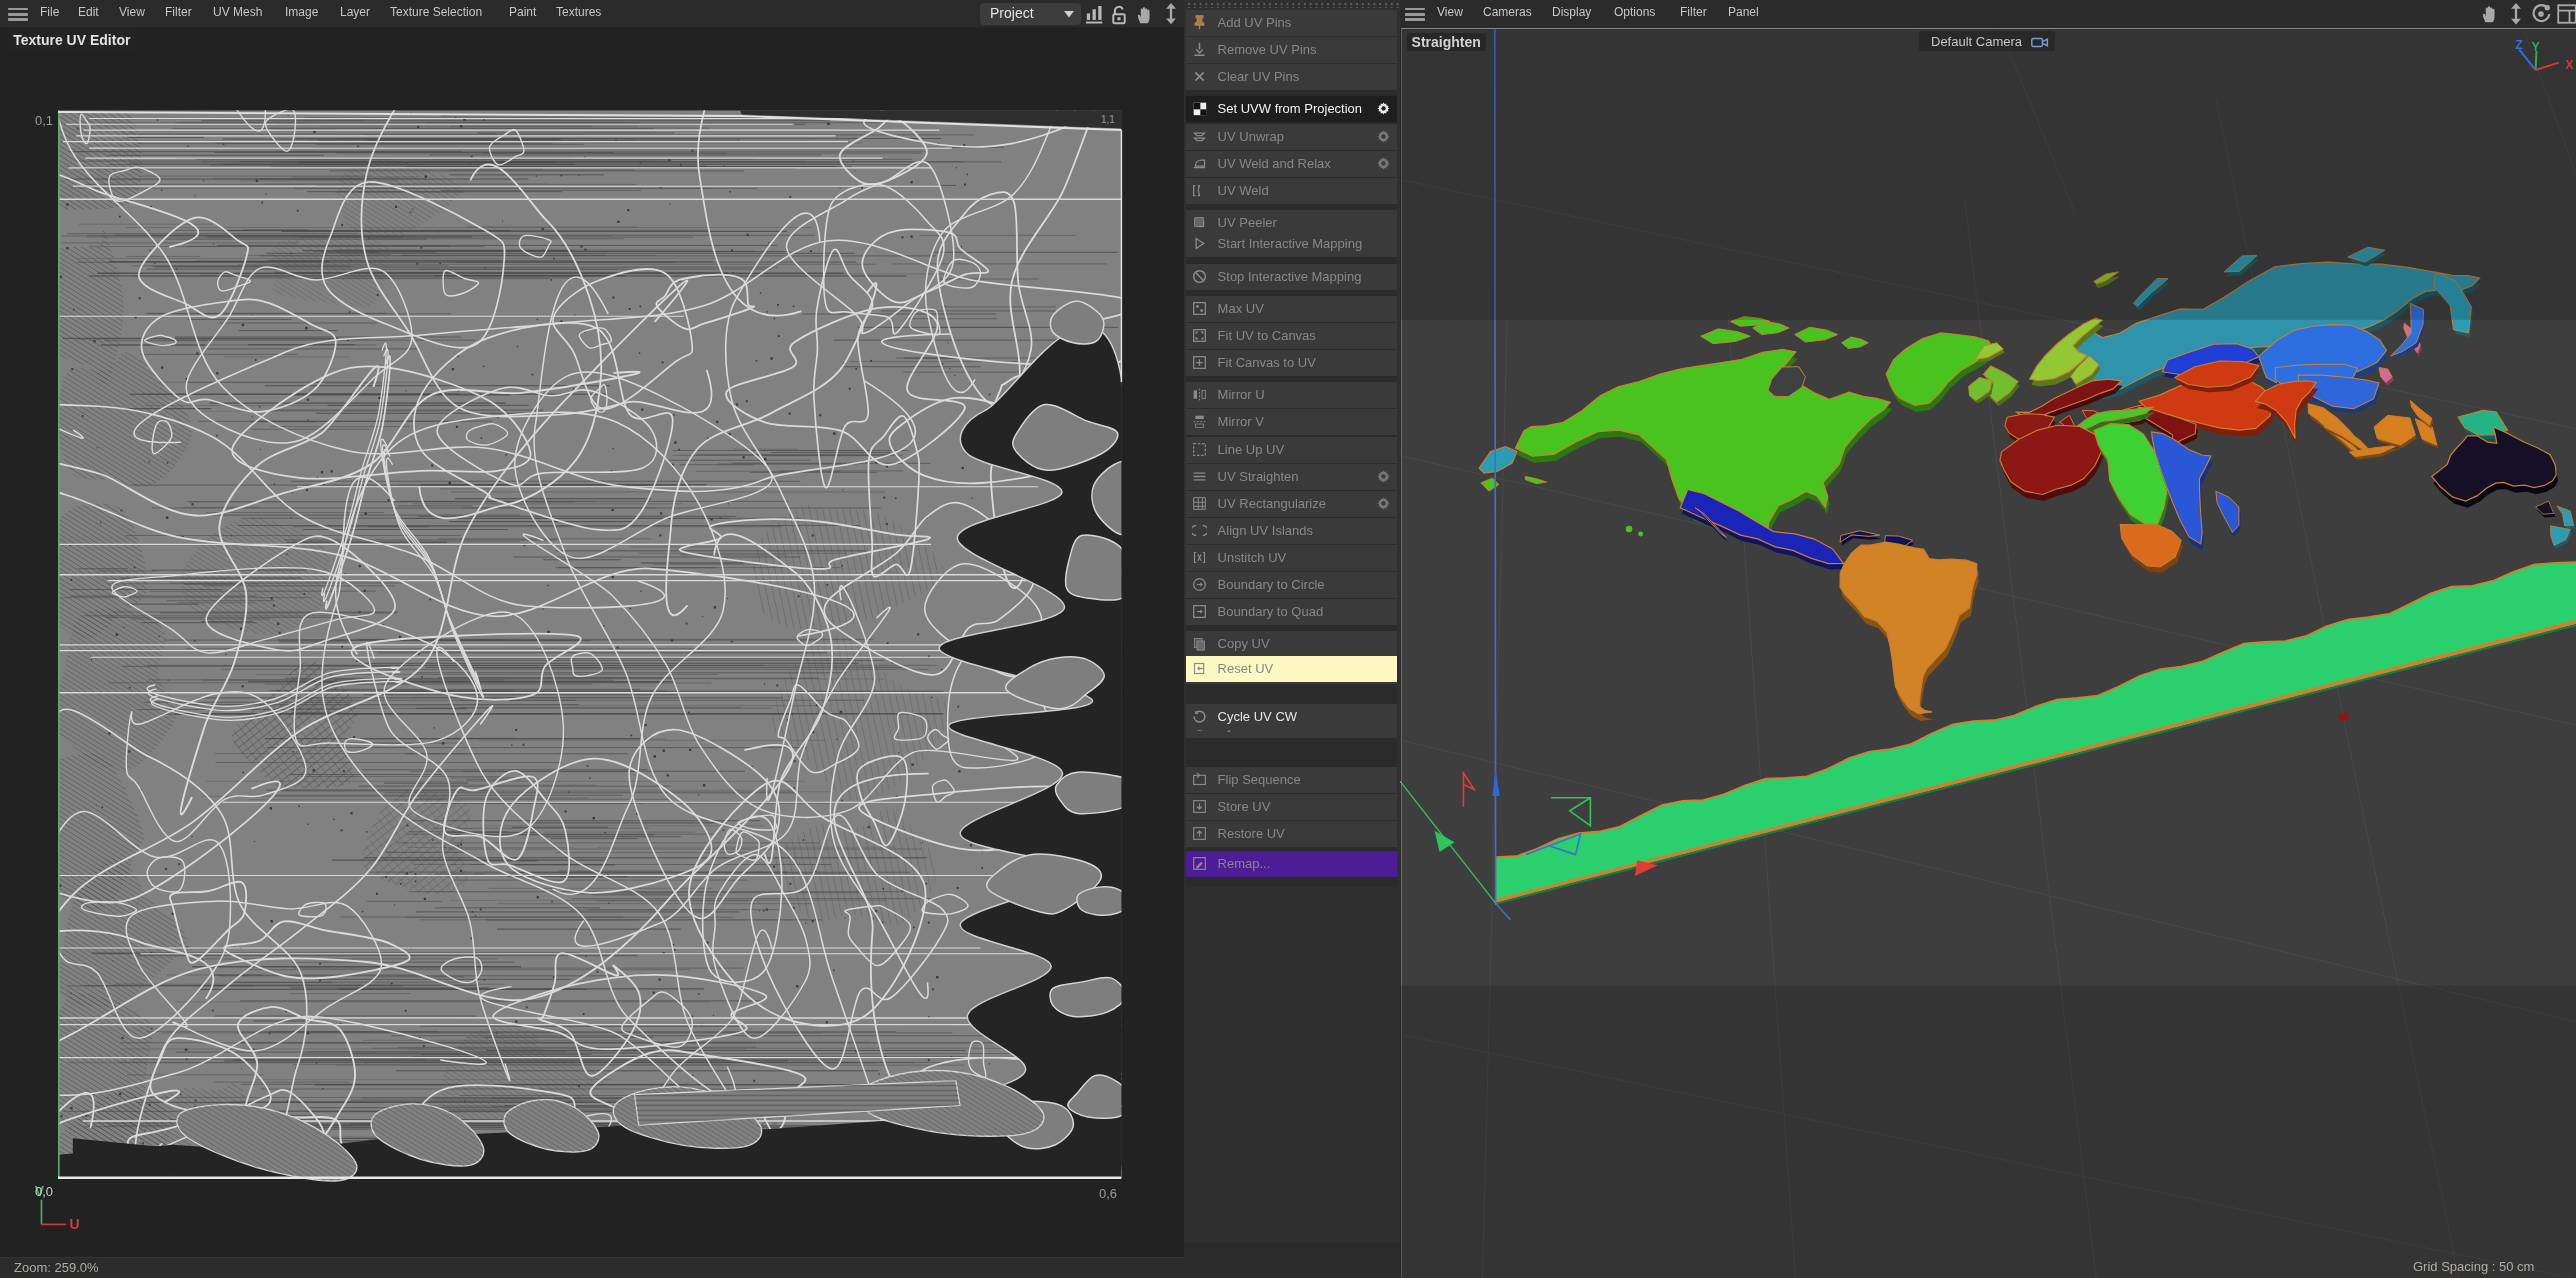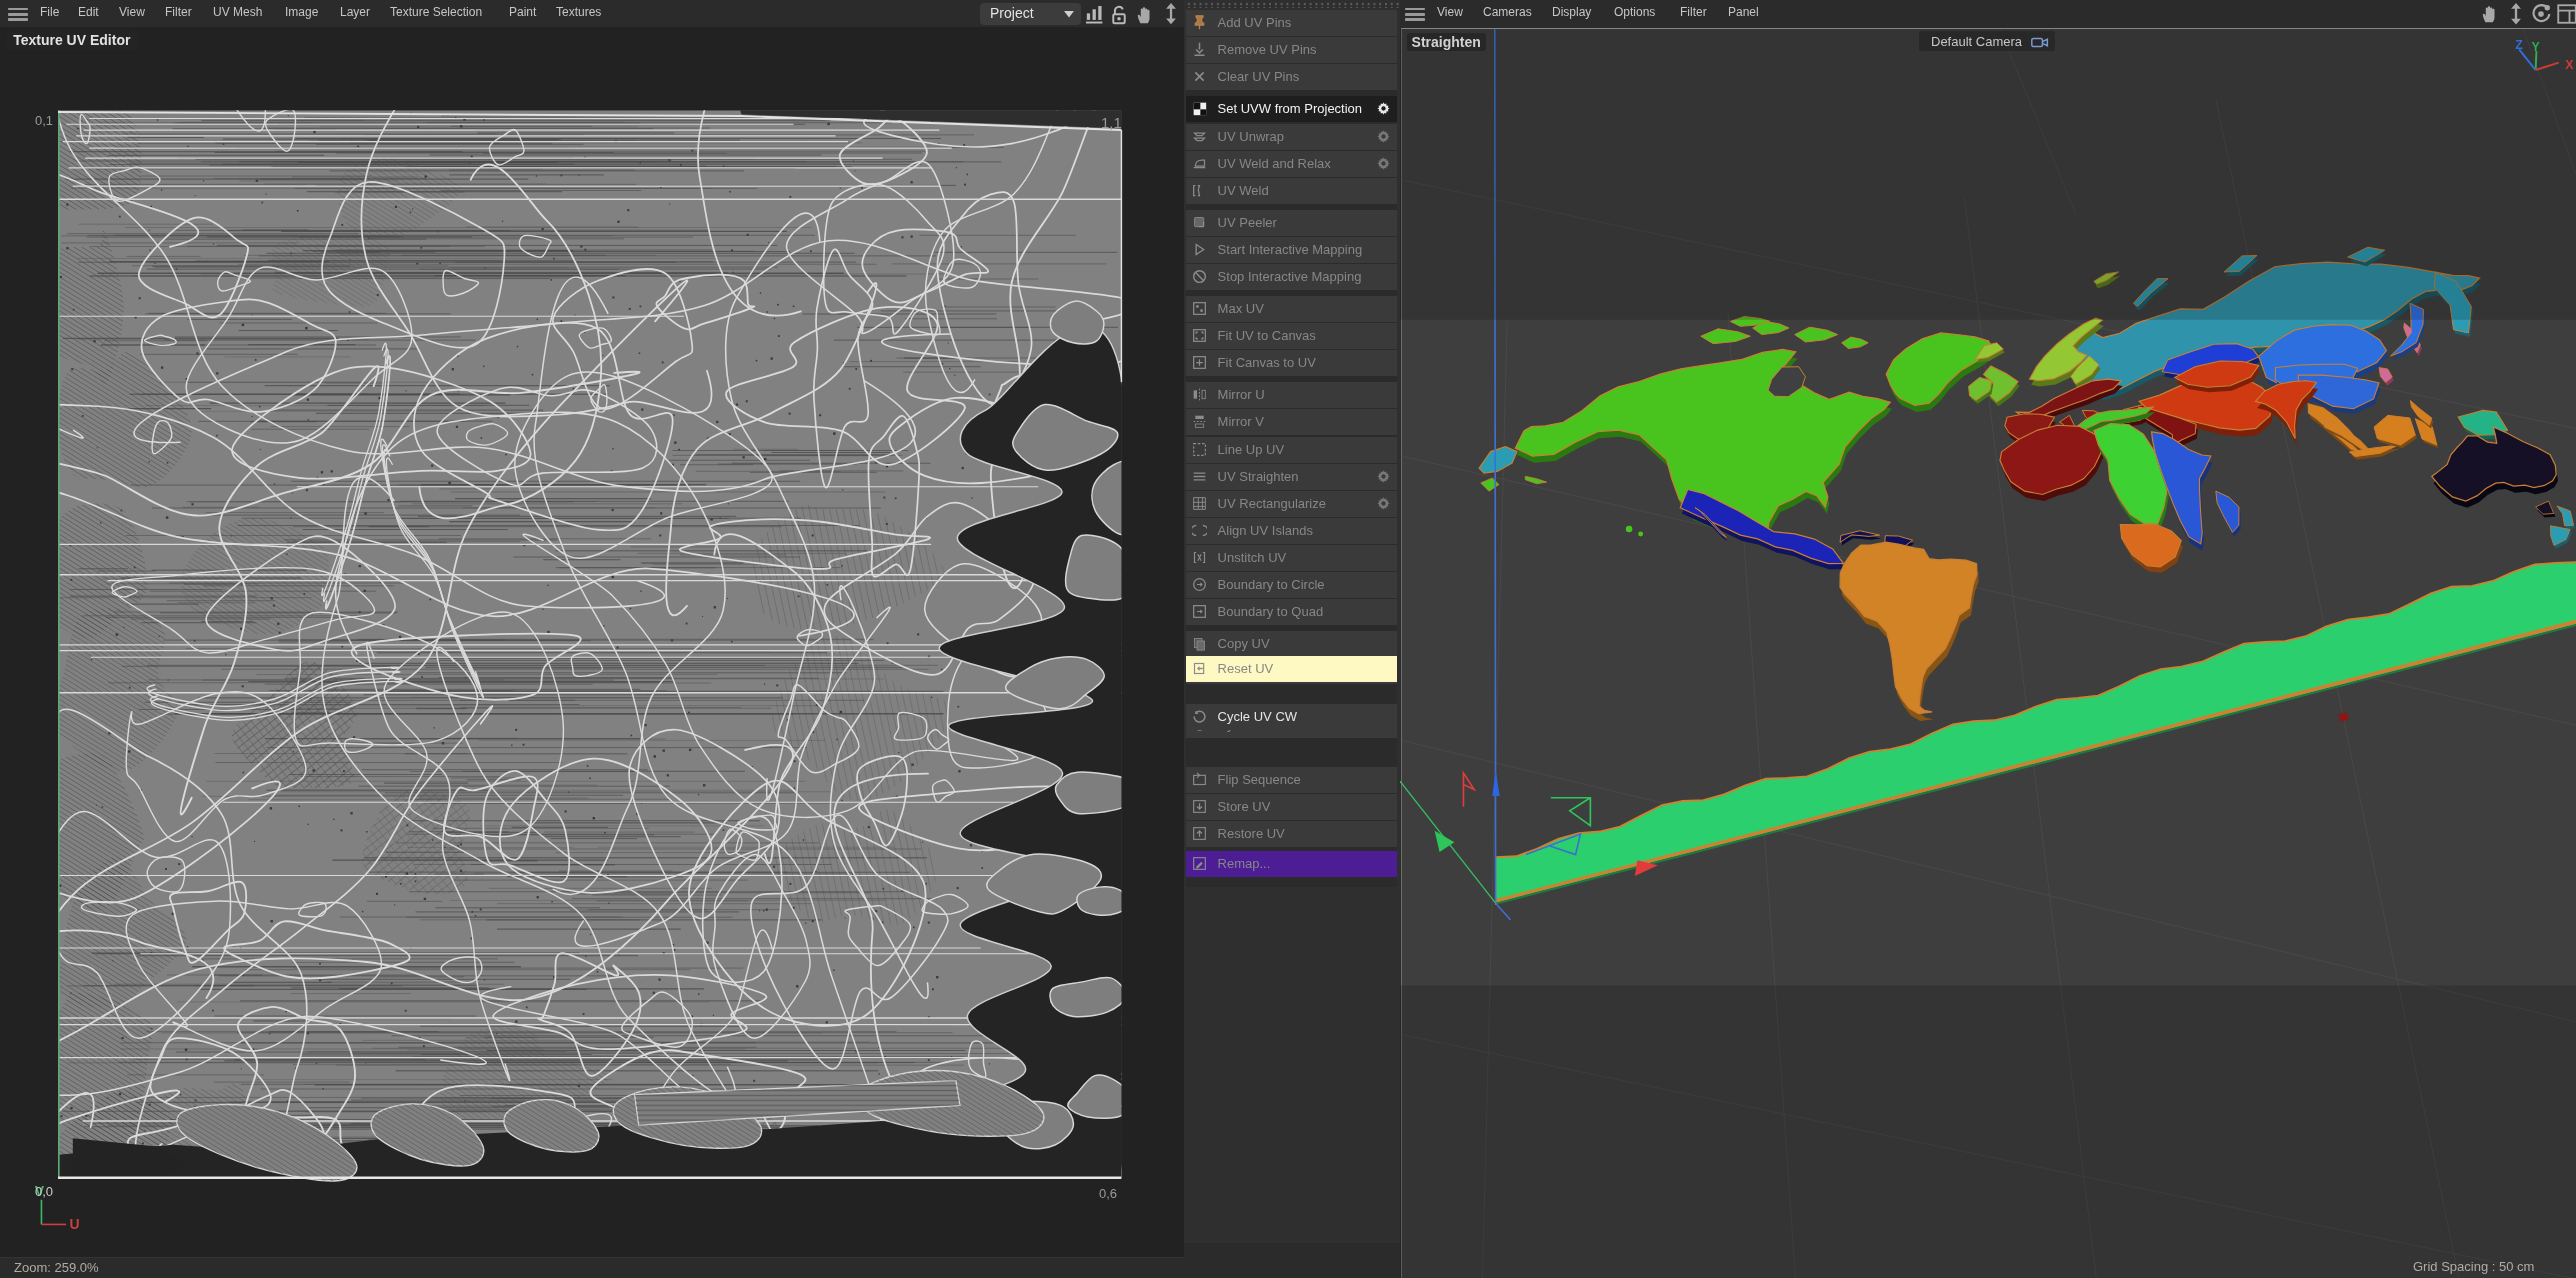--- a/index.html
+++ b/index.html
@@ -52,21 +52,21 @@
       <path d="M4 22c-1-3-3-6-3-9 0-1.6 2-1.8 2.6-.4l1 2V5.5c0-1.8 2.6-1.8 2.6 0V4c0-1.8 2.7-1.8 2.7 0v1.5c0-1.8 2.7-1.8 2.7 0V7c0-1.8 2.7-1.8 2.7 0v9c0 3-1.4 4.5-2 6z" fill="#a8a8a8"></path>
     </svg>
   <svg class="abs" width="18" height="21.4" viewBox="0 0 22 26" style="left:1162px;top:3.3px">
       <path d="M11 0l6 7H5z M11 26l6-7H5z" fill="#a8a8a8"></path>
       <rect x="9.6" y="6" width="2.8" height="14" fill="#a8a8a8"></rect>
     </svg>
 
   <div class="abs" style="left:6.6px;top:30.5px;background:#242424;border-radius:2.5px;padding:1.6px 6.6px;color:#e2e2e2;font-size:14px;font-weight:bold">Texture UV Editor</div>
 
   <div class="abs" style="left:35px;top:113px;color:#9a9a9a;font-size:13px;z-index:6">0,1</div>
-  <div class="abs" style="left:1101px;top:114px;color:#9a9a9a;font-size:15px;z-index:6">1,1</div>
+  <div class="abs" style="left:1101px;top:114px;color:#9a9a9a;font-size:10px;z-index:6">1,1</div>
   <div class="abs" style="left:35px;top:1184px;color:#cccccc;font-size:13px;z-index:6">0,0</div>
   <div class="abs" style="left:1099px;top:1186px;color:#9a9a9a;font-size:13px;z-index:6">0,6</div>
 
   <svg class="abs" width="58" height="51" viewBox="0 0 70 62" style="left:33px;top:1180px">
     <text x="2" y="20" fill="#3fb56a" font-size="17" font-weight="bold">V</text>
     <line x1="10" y1="24" x2="10" y2="54" stroke="#3fb56a" stroke-width="2"></line>
     <line x1="10" y1="54" x2="40" y2="54" stroke="#c84040" stroke-width="2"></line>
     <text x="44" y="60" fill="#c84040" font-size="17" font-weight="bold">U</text>
   </svg>
   <svg width="1070" height="1106" viewBox="0 0 1299 1342" style="position:absolute;left:58px;top:110px;overflow:visible">
@@ -1436,21 +1436,21 @@
       </svg>
       <span>UV Weld</span>
     </div>
 <div class="prow" style="top:210px;background:#3a3a3a;color:#878787">
       <svg width="15" height="15" viewBox="0 0 18 18" style="position:absolute;left:6.6px;top:5px">
         <rect x="3" y="3" width="11" height="11" rx="1" stroke="#8b8b8b" fill="#666"></rect>
         <path d="M14 8v6h-6" stroke="#999" fill="none"></path>
       </svg>
       <span>UV Peeler</span>
     </div>
-<div class="prow" style="top:237px;background:#3a3a3a;color:#878787">
+<div class="prow" style="top:231px;background:#3a3a3a;color:#878787">
       <svg width="15" height="15" viewBox="0 0 18 18" style="position:absolute;left:6.6px;top:5px">
         <path d="M5 3l9 6-9 6z" stroke="#8b8b8b" fill="none" stroke-width="1.6"></path>
       </svg>
       <span>Start Interactive Mapping</span>
     </div>
 <div class="prow" style="top:264px;background:#3a3a3a;color:#878787">
       <svg width="15" height="15" viewBox="0 0 18 18" style="position:absolute;left:6.6px;top:5px">
         <circle cx="9" cy="9" r="7" stroke="#8b8b8b" fill="none" stroke-width="1.7"></circle>
         <path d="M4 4l10 10" stroke="#8b8b8b" stroke-width="1.7"></path>
       </svg>

